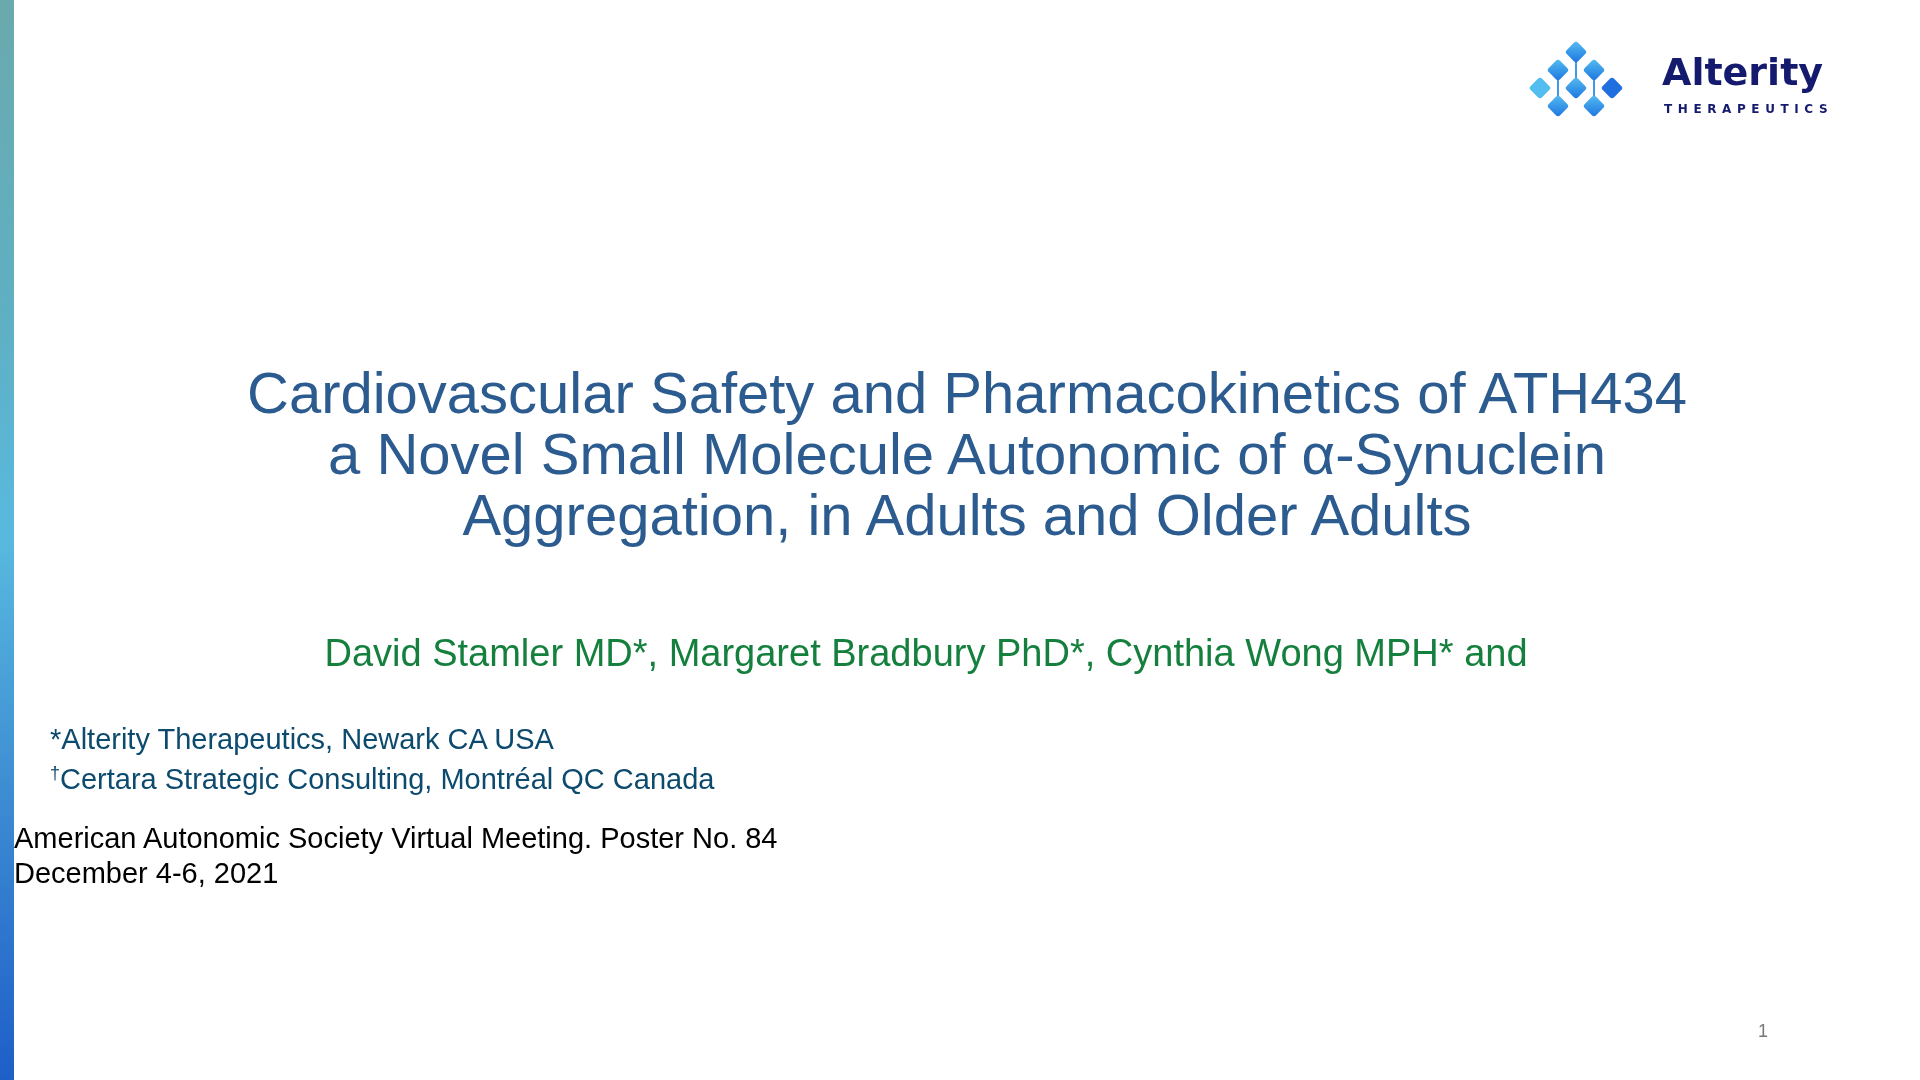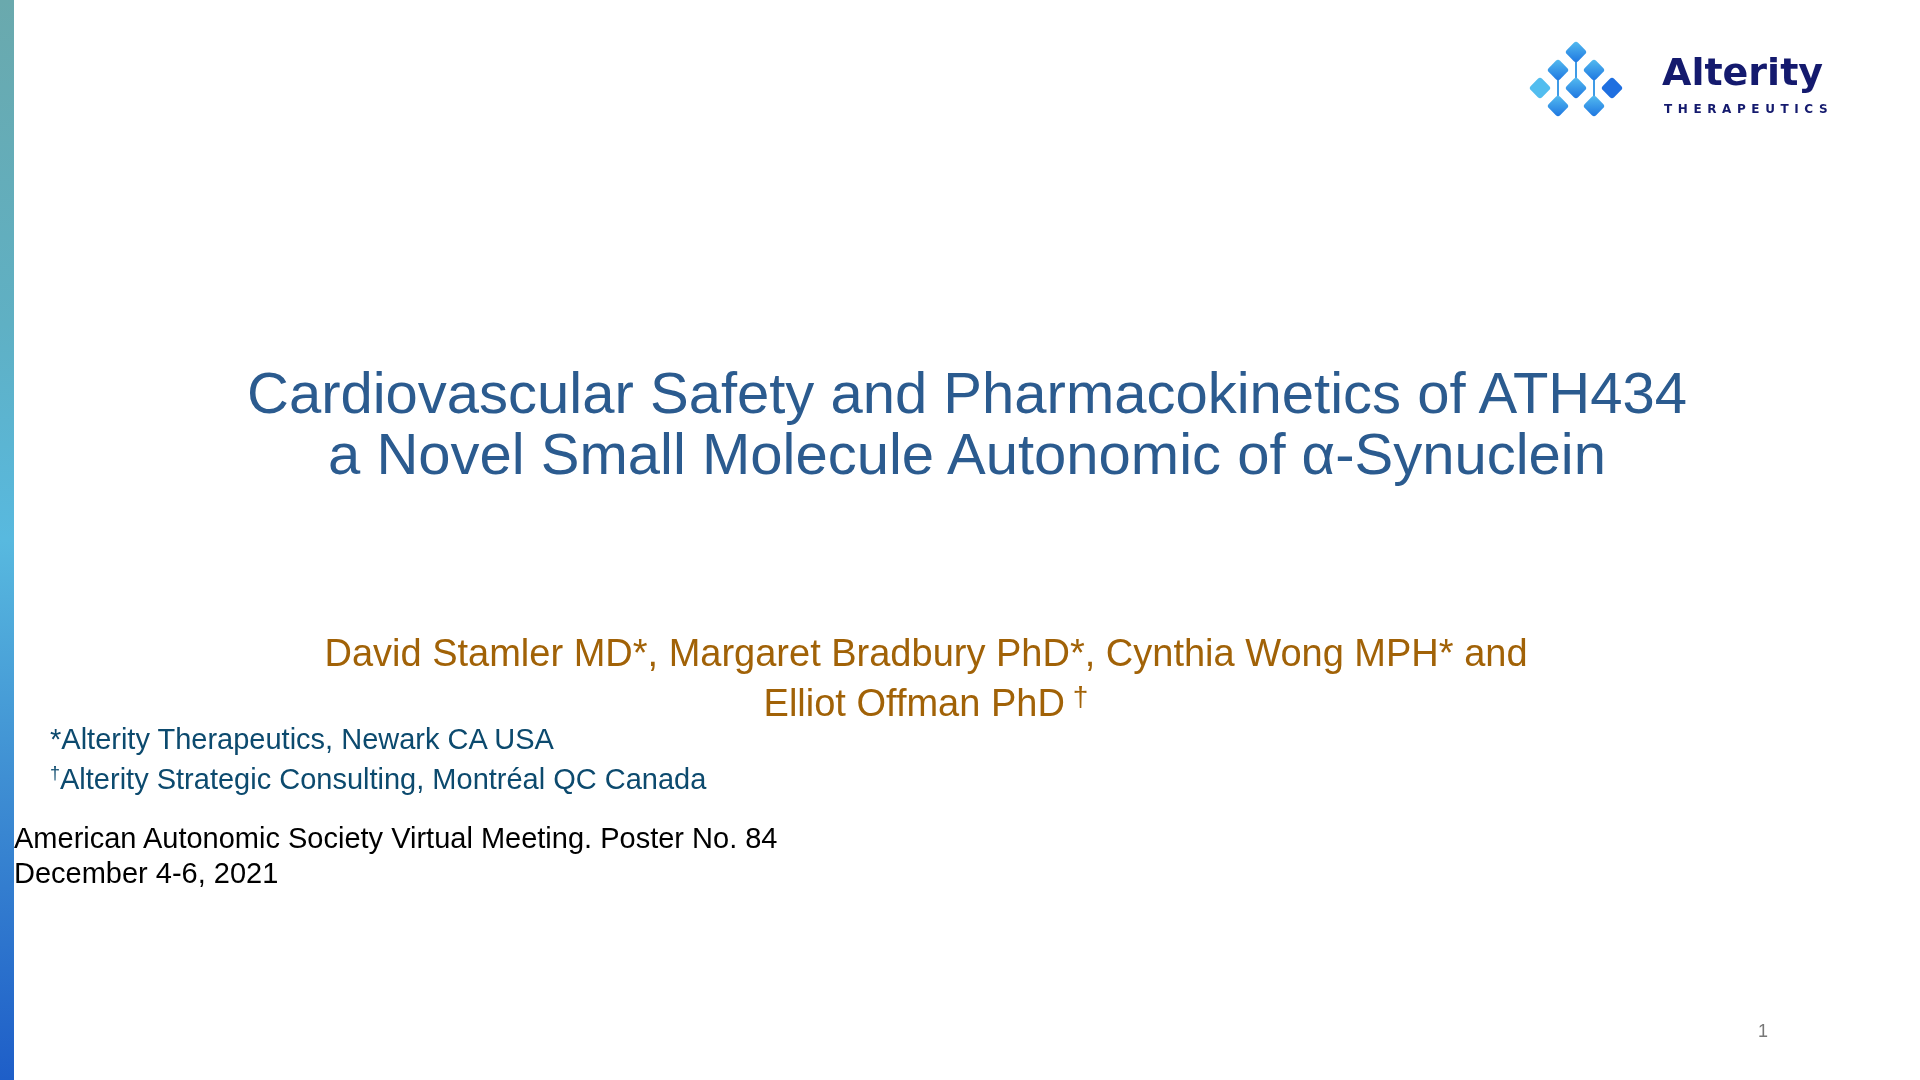--- a/index.html
+++ b/index.html
@@ -70,21 +70,21 @@
       font-size: 58px;
       line-height: 61px;
     }
     .title div { white-space: nowrap; }
     .authors {
       position: absolute;
       left: 14px;
       width: 1824px;
       top: 632px;
       text-align: center;
-      color: #a16207;
+      color: #15803d;
       font-size: 38px;
       line-height: 43px;
     }
     .authors div { white-space: nowrap; }
     .dagger-sup {
       font-size: 28px;
       vertical-align: 10px;
       margin-left: 8px;
     }
     .affil {
@@ -152,30 +152,30 @@
         <rect x="58" y="58" width="16" height="16" rx="3" transform="rotate(45 66 66)"></rect>
       </g>
     </svg>
     <div class="logo-word">Alterity</div>
     <div class="logo-sub">THERAPEUTICS</div>
   </div>
 
   <div class="title">
     <div>Cardiovascular Safety and Pharmacokinetics of ATH434</div>
     <div>a Novel Small Molecule Autonomic of α-Synuclein</div>
+    <div>Aggregation, in Adults and Older Adults</div>
   </div>
 
   <div class="authors">
     <div>David Stamler MD*, Margaret Bradbury PhD*, Cynthia Wong MPH* and</div>
-    <div><span>Elliot Offman PhD</span><span class="dagger-sup">†</span></div>
   </div>
 
   <div class="affil">
     <div><span>*</span><span>Alterity Therapeutics, Newark CA USA</span></div>
-    <div><span class="sup-small">†</span><span>Alterity Strategic Consulting, Montréal QC Canada</span></div>
+    <div><span class="sup-small">†</span><span>Certara Strategic Consulting, Montréal QC Canada</span></div>
   </div>
 
   <div class="meeting">
     <div>American Autonomic Society Virtual Meeting. Poster No. 84</div>
     <div>December 4-6, 2021</div>
   </div>
 
   <div class="page-num">1</div>
 
 </div>

